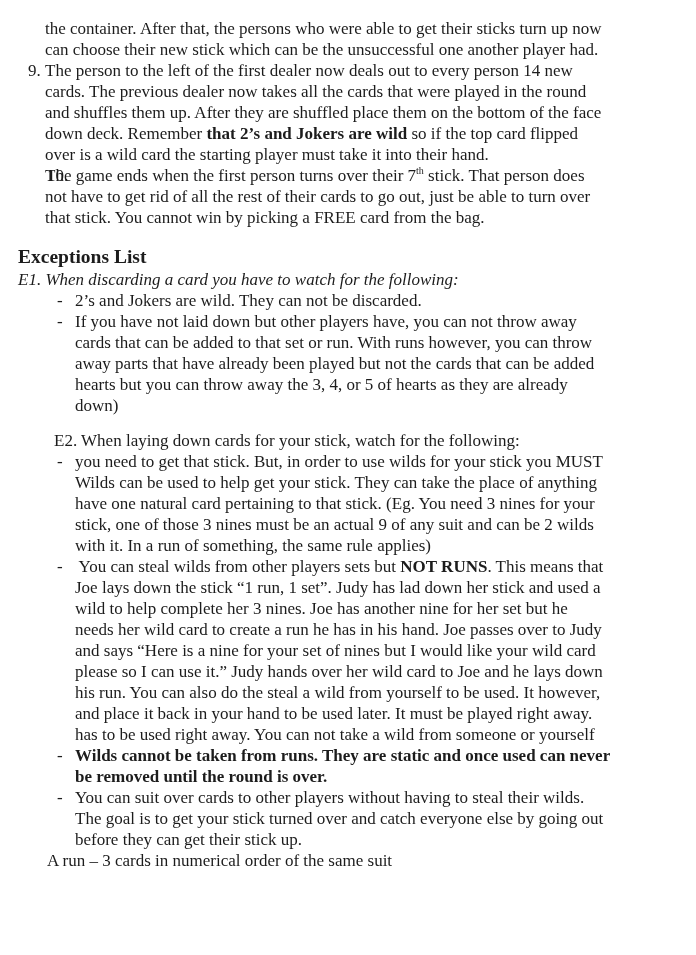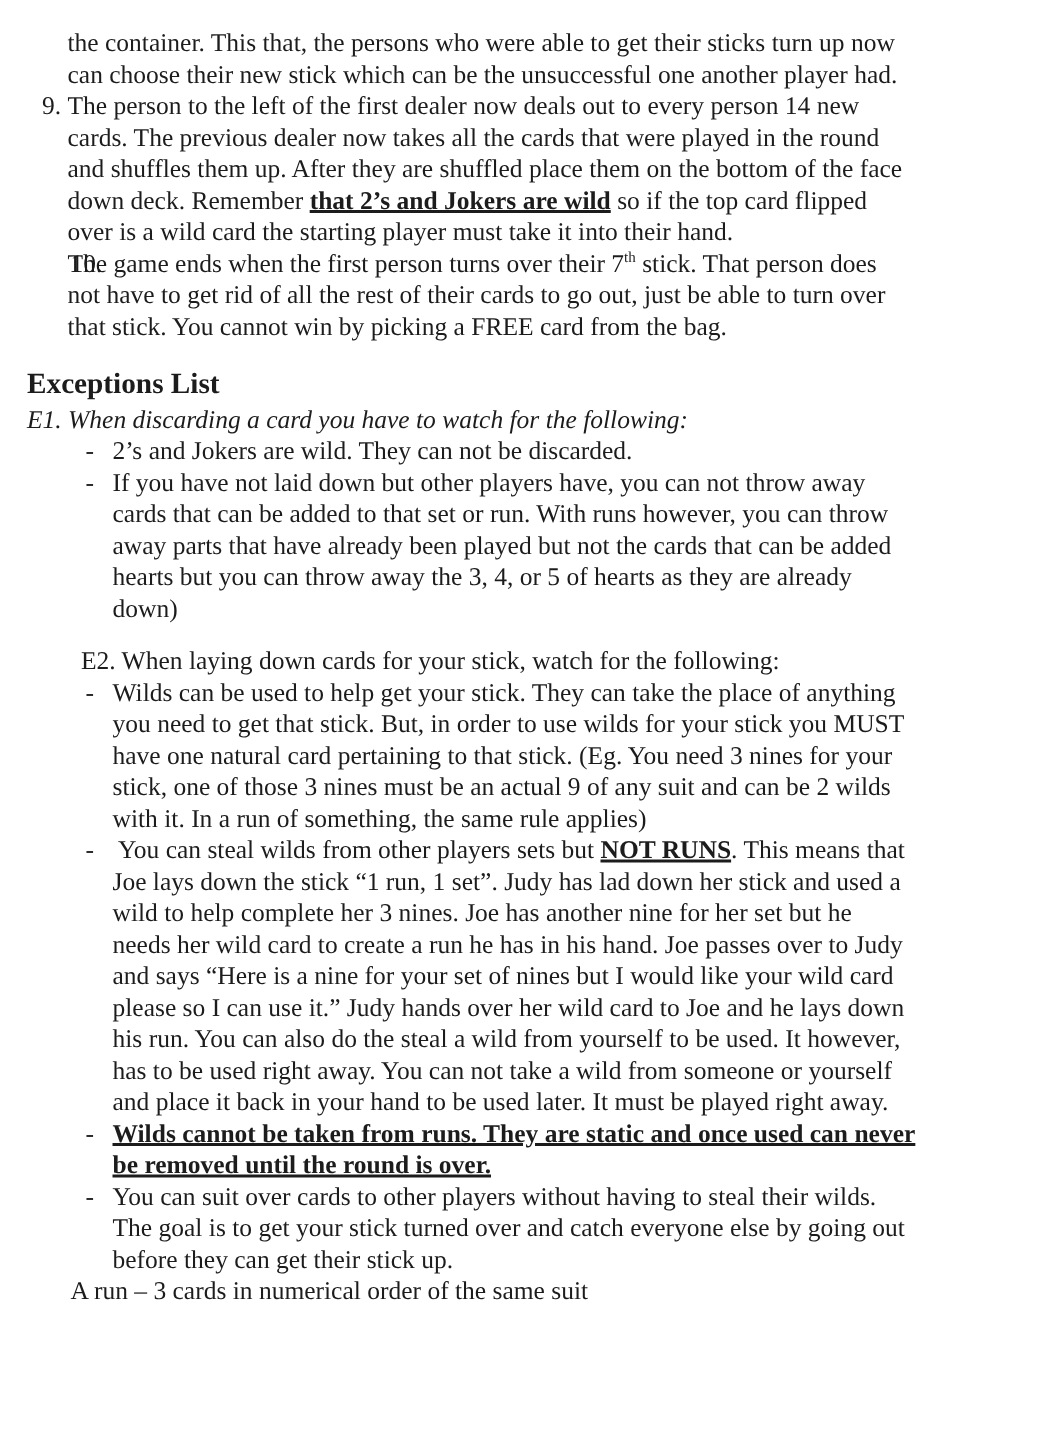--- a/index.html
+++ b/index.html
@@ -17,35 +17,35 @@
     overflow: hidden;
     font-family: "Liberation Serif", "DejaVu Serif", serif;
     font-size: 17px;
     line-height: 21px;
     color: #1c1c1c;
   }
   .block { position: relative; }
   .marker { position: absolute; top: 0; }
   .line { white-space: pre; }
   .b { font-weight: bold; }
-  .u { text-decoration: underline; text-decoration-thickness: 2px; }
+  .u { text-decoration-thickness: 2px; }
   .sup { font-size: 10px; vertical-align: super; line-height: 0; }
   .heading {
     font-weight: bold;
     font-size: 19.5px;
     line-height: 24px;
     font-family: "Liberation Serif", "DejaVu Serif", serif;
   }
 </style>
 </head>
 <body>
 
 <div class="page" style="background: rgb(255, 255, 255); color: rgb(28, 28, 28);">
     <div class="block" style="padding-left: 27px;">
-      <div class="line"><span>the container. This that, the persons who were able to get their sticks turn up now</span></div>
+      <div class="line"><span>the container. After that, the persons who were able to get their sticks turn up now</span></div>
       <div class="line"><span>can choose their new stick which can be the unsuccessful one another player had.</span></div>
     </div>
     <div class="block" style="padding-left: 27px;">
       <span class="marker" style="left: 10px;">9.</span>
       <div class="line"><span>The person to the left of the first dealer now deals out to every person 14 new</span></div>
       <div class="line"><span>cards. The previous dealer now takes all the cards that were played in the round</span></div>
       <div class="line"><span>and shuffles them up. After they are shuffled place them on the bottom of the face</span></div>
       <div class="line"><span>down deck. Remember </span><span class="b u">that 2’s and Jokers are wild</span><span> so if the top card flipped</span></div>
       <div class="line"><span>over is a wild card the starting player must take it into their hand.</span></div>
     </div>
@@ -69,37 +69,37 @@
       <div class="line"><span>cards that can be added to that set or run. With runs however, you can throw</span></div>
       <div class="line"><span>away parts that have already been played but not the cards that can be added</span></div>
       <div class="line"><span>hearts but you can throw away the 3, 4, or 5 of hearts as they are already</span></div>
       <div class="line"><span>down)</span></div>
     </div>
     <div class="block" style="padding-left: 0px; margin-top: 14px; margin-left: 36px;">
       <div class="line"><span>E2. When laying down cards for your stick, watch for the following:</span></div>
     </div>
     <div class="block" style="padding-left: 57px;">
       <span class="marker" style="left: 39px;">-</span>
+      <div class="line"><span>you need to get that stick. But, in order to use wilds for your stick you MUST</span></div>
       <div class="line"><span>Wilds can be used to help get your stick. They can take the place of anything</span></div>
-      <div class="line"><span>you need to get that stick. But, in order to use wilds for your stick you MUST</span></div>
       <div class="line"><span>have one natural card pertaining to that stick. (Eg. You need 3 nines for your</span></div>
       <div class="line"><span>stick, one of those 3 nines must be an actual 9 of any suit and can be 2 wilds</span></div>
       <div class="line"><span>with it. In a run of something, the same rule applies)</span></div>
     </div>
     <div class="block" style="padding-left: 57px;">
       <span class="marker" style="left: 39px;">-</span>
       <div class="line"><span> You can steal wilds from other players sets but </span><span class="b u">NOT RUNS</span><span>. This means that</span></div>
       <div class="line"><span>Joe lays down the stick “1 run, 1 set”. Judy has lad down her stick and used a</span></div>
       <div class="line"><span>wild to help complete her 3 nines. Joe has another nine for her set but he</span></div>
       <div class="line"><span>needs her wild card to create a run he has in his hand. Joe passes over to Judy</span></div>
       <div class="line"><span>and says “Here is a nine for your set of nines but I would like your wild card</span></div>
       <div class="line"><span>please so I can use it.” Judy hands over her wild card to Joe and he lays down</span></div>
       <div class="line"><span>his run. You can also do the steal a wild from yourself to be used. It however,</span></div>
+      <div class="line"><span>and place it back in your hand to be used later. It must be played right away.</span></div>
       <div class="line"><span>has to be used right away. You can not take a wild from someone or yourself</span></div>
-      <div class="line"><span>and place it back in your hand to be used later. It must be played right away.</span></div>
     </div>
     <div class="block" style="padding-left: 57px;">
       <span class="marker" style="left: 39px;">-</span>
       <div class="line"><span class="b u">Wilds cannot be taken from runs. They are static and once used can never</span></div>
       <div class="line"><span class="b u">be removed until the round is over.</span></div>
     </div>
     <div class="block" style="padding-left: 57px;">
       <span class="marker" style="left: 39px;">-</span>
       <div class="line"><span>You can suit over cards to other players without having to steal their wilds.</span></div>
       <div class="line"><span>The goal is to get your stick turned over and catch everyone else by going out</span></div>

